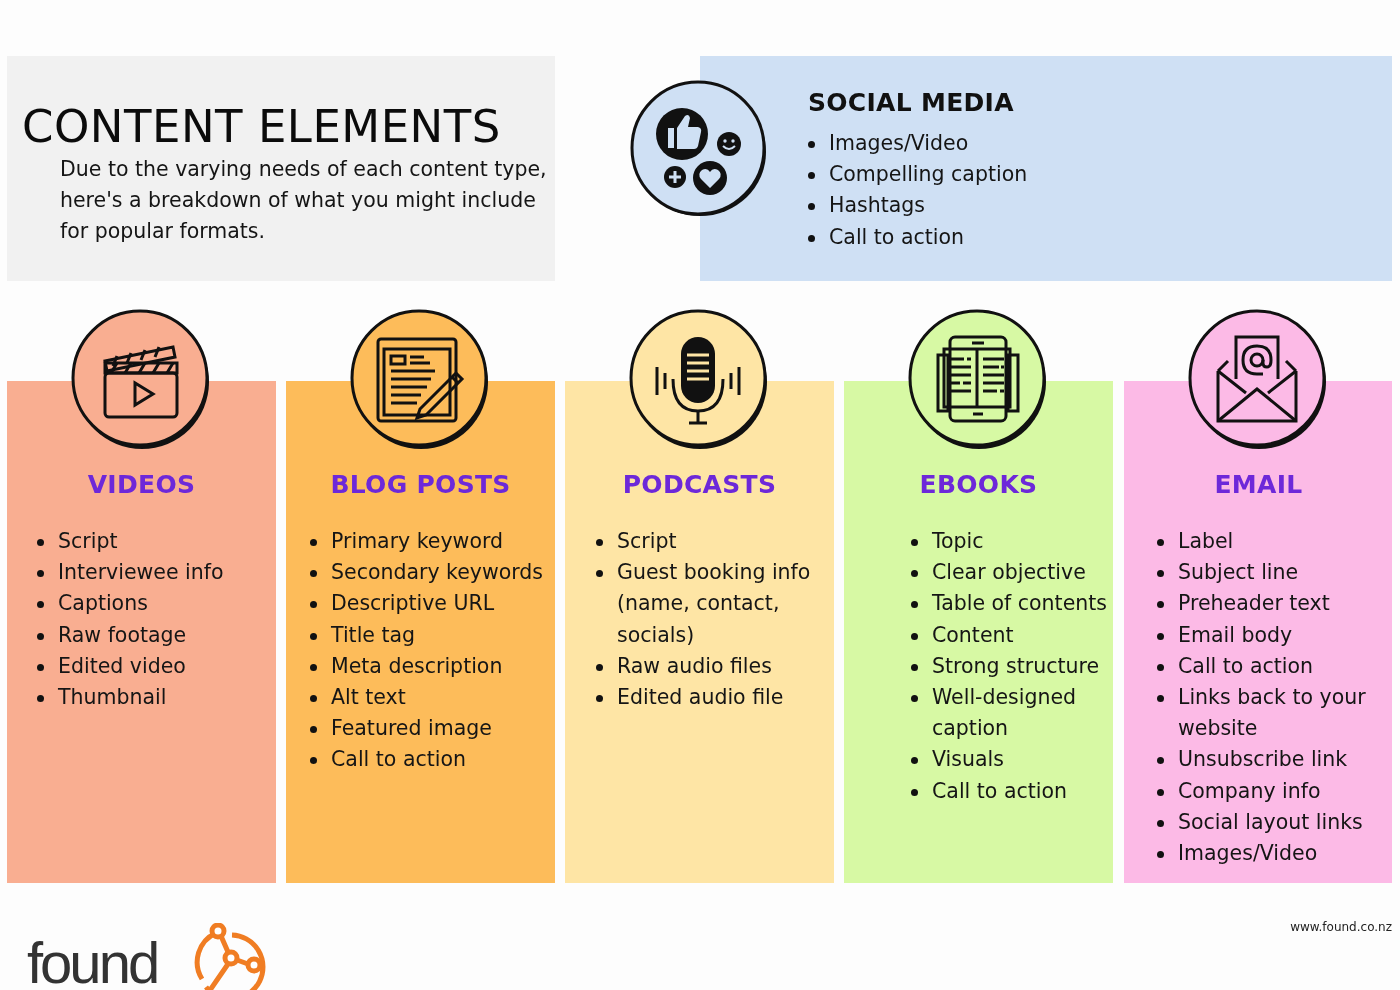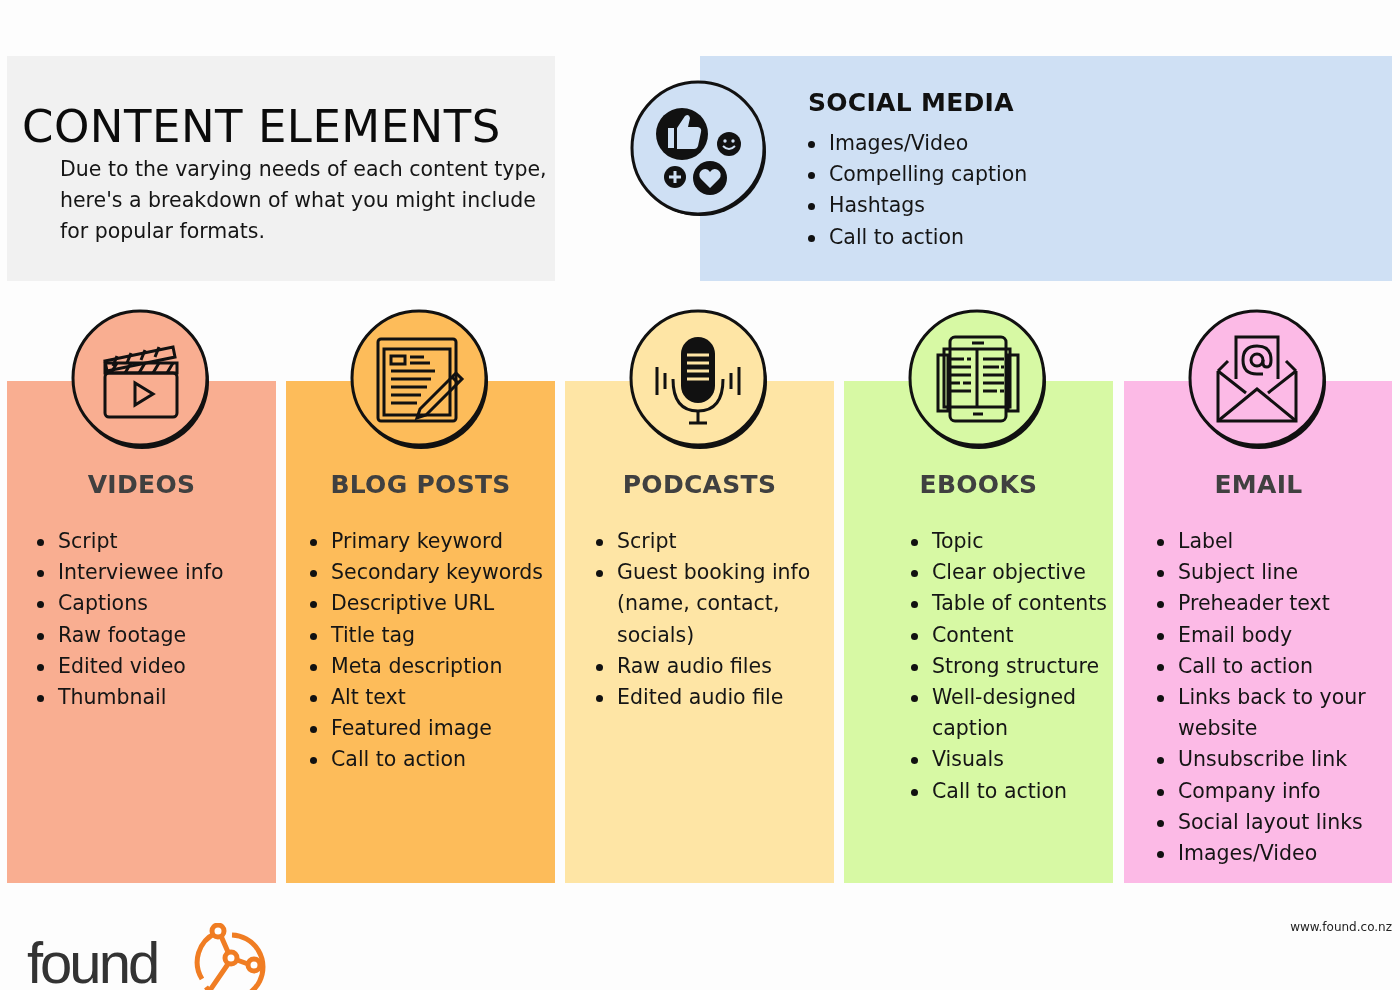--- a/index.html
+++ b/index.html
@@ -12,21 +12,21 @@
 
   .social-box { position: absolute; left: 700px; top: 56px; width: 692px; height: 225px; background: #cfe0f4; }
   .social-circle { position: absolute; left: 630px; top: 80px; width: 138px; height: 138px; }
   .social-title { position: absolute; left: 808px; top: 88px; font-size: 25px; font-weight: bold; color: #111; white-space: nowrap; letter-spacing: 0.3px; }
   .social-list { position: absolute; left: 808px; top: 128px; list-style: none; }
   .social-list li, .panel-list li { position: relative; padding-left: 21px; font-size: 20.5px; line-height: 31.2px; color: #151515; white-space: nowrap; }
   .social-list li::before, .panel-list li::before { content: ""; position: absolute; left: 0; top: 13px; width: 7px; height: 7px; border-radius: 50%; background: #111; }
 
   .panel { position: absolute; top: 381px; width: 269px; height: 502px; }
   .panel-circle { position: absolute; width: 140px; height: 142px; }
-  .panel-title { position: absolute; top: 470px; font-size: 25px; font-weight: bold; letter-spacing: 0.3px; color: #404040; text-align: center; width: 269px; white-space: nowrap; }
+  .panel-title { position: absolute; top: 470px; font-size: 25px; font-weight: bold; letter-spacing: 0.3px; color: #6d28d9; text-align: center; width: 269px; white-space: nowrap; }
   .panel-list { position: absolute; top: 526px; list-style: none; }
 
   .logo { position: absolute; left: 22px; top: 923px; width: 255px; height: 92px; }
   .logo-word { position: absolute; left: 5px; top: 6px; font-family: "Liberation Sans", sans-serif; font-size: 58px; letter-spacing: -3px; color: #333; font-weight: normal; }
   .logo-tag { position: absolute; left: 11px; top: 70px; font-family: "Liberation Sans", sans-serif; font-size: 8.5px; font-weight: bold; letter-spacing: 0.6px; color: #9a9a9a; white-space: nowrap; }
   .logo-mark { position: absolute; left: 170px; top: 0; width: 82px; height: 92px; }
   .site-url { position: absolute; right: 8px; top: 920px; font-size: 12px; color: #222; }
 </style>
 </head>
 <body>

